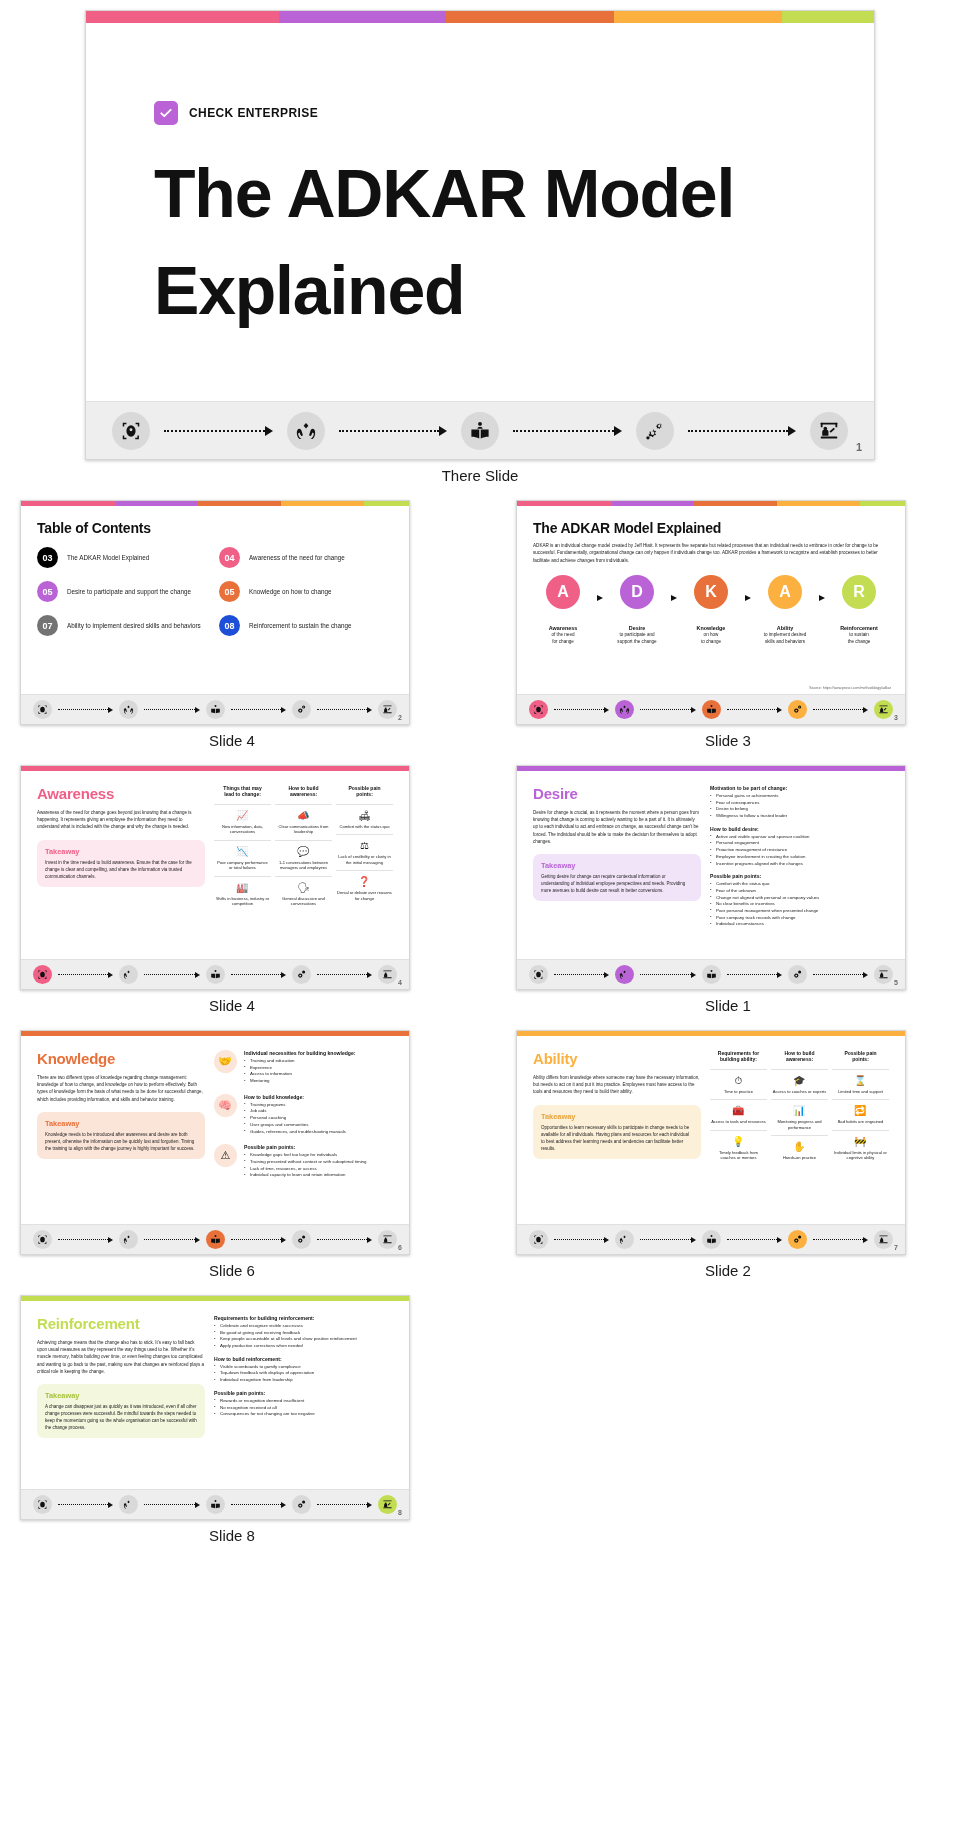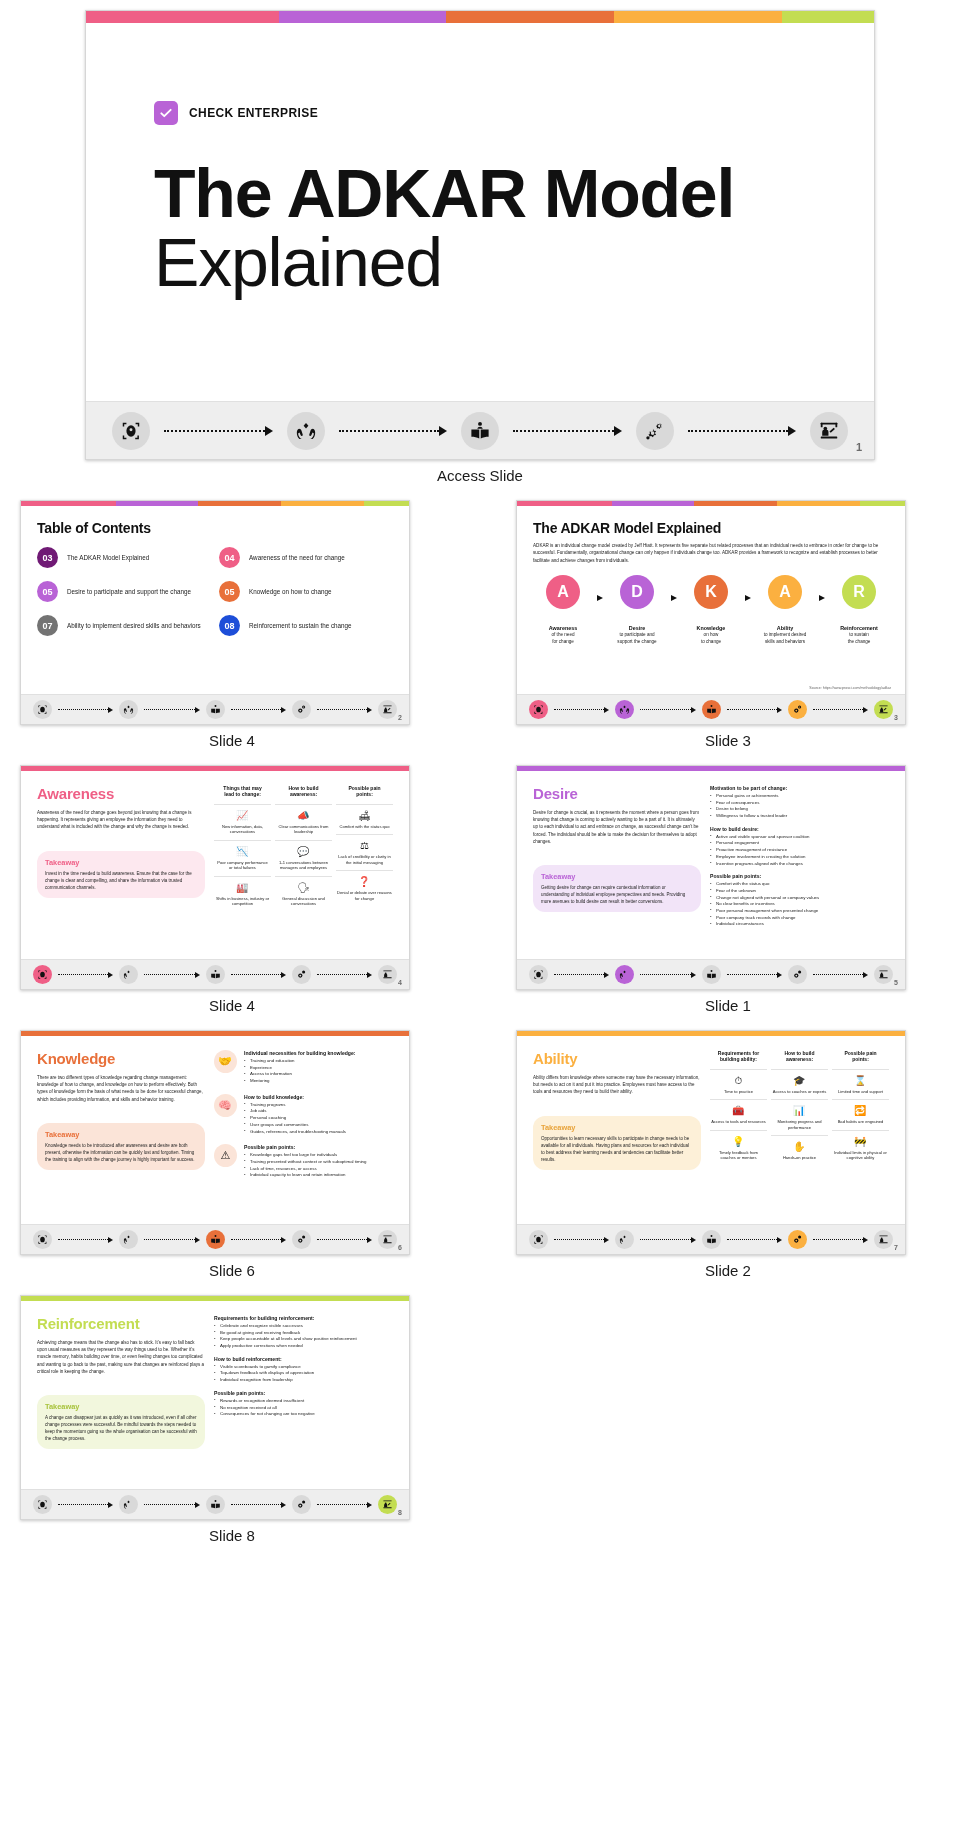--- a/index.html
+++ b/index.html
@@ -76,21 +76,21 @@
   }
   .logo-text {
     font-size: 12px; font-weight: 700; letter-spacing: .4px;
     font-family: "Liberation Sans", sans-serif;
   }
   .s1 h1 {
     margin-top: 34px;
     font-size: 68px; font-weight: 800; line-height: 1.02;
     letter-spacing: -1.2px;
   }
-  .s1 h1 .sub { font-weight: 400; display: block; }
+  .s1 h1 .sub { font-weight: 700; display: block; margin-top: 28px; }
   .s1 .footer { height: 58px; padding: 0 26px; }
   .s1 .fnode { width: 38px; height: 38px; }
   .s1 .fdots { padding: 0 14px; }
   .s1 .fdots .line { border-top-width: 2.5px; }
   .s1 .fdots .arrow { border-width: 5px 0 5px 8px; }
   .s1 .pagenum { font-size: 11px; right: 12px; bottom: 6px; }
 
   
   .row { display: flex; justify-content: space-between; }
   .cell { width: 424px; }
@@ -147,21 +147,21 @@
   }
   .source {
     position: absolute; right: 14px; bottom: 4px;
     font-size: 3.6px; color: #666;
   }
 
   
   .ct-title { font-size: 15px; font-weight: 800; letter-spacing: -.2px; }
   .ct-body { font-size: 4.5px; line-height: 1.6; color: #222; margin-top: 7px; }
   .takeaway {
-    margin-top: 20px; padding: 7px 8px; border-radius: 12px;
+    margin-top: 9px; padding: 7px 8px; border-radius: 7px;
   }
   .takeaway h4 { font-size: 7.4px; font-weight: 800; margin-bottom: 3px; }
   .takeaway p { font-size: 4.5px; line-height: 1.58; color: #222; }
 
   .two-col { display: flex; gap: 9px; }
   .col-left { width: 168px; flex: 0 0 auto; }
   .col-right { flex: 1 1 auto; }
 
   
   .icontable { display: flex; gap: 4px; }
@@ -280,38 +280,38 @@
               <circle cx="8" cy="9.4" r="2"></circle>
               <path d="M4.6 13c0-1.7 1.5-2.6 3.4-2.6s3.4.9 3.4 2.6v4.2H4.6V13z"></path>
               <path d="M12.5 12.5l4.6-4.1 1.4 1.5-4.6 4.1z"></path>
               <rect x="3" y="18" width="18" height="2.2" rx=".7"></rect>
             </svg>
         </span>
       </div>
       <span class="pagenum">1</span>
     </div>
   </div>
-  <div class="caption">Access Slide</div>
+  <div class="caption">There Slide</div>
 
   <div class="row">
 
     <div class="cell">
       <div class="slide mini">
         <div class="topbar">
           <span style="background:#ef5f86;flex:1.15"></span>
             <span style="background:#b963d6;flex:1"></span>
           <span style="background:#e8703a;flex:1"></span>
             <span style="background:#fbb040;flex:1"></span>
           <span style="background:#c3dd52;flex:.55"></span>
         </div>
         <div class="slide-body">
           <h2>Table of Contents</h2>
           <div class="toc-grid">
             <div class="toc-item">
-              <span class="toc-badge" style="background:#701a75">03</span>
+              <span class="toc-badge" style="background:#000000">03</span>
               <span class="toc-label">The ADKAR Model Explained</span>
             </div>
             <div class="toc-item">
               <span class="toc-badge" style="background:#ef5f86">04</span>
               <span class="toc-label">Awareness of the need for change</span>
             </div>
             <div class="toc-item">
               <span class="toc-badge" style="background:#b963d6">05</span>
               <span class="toc-label">Desire to participate and support the change</span>
             </div>

